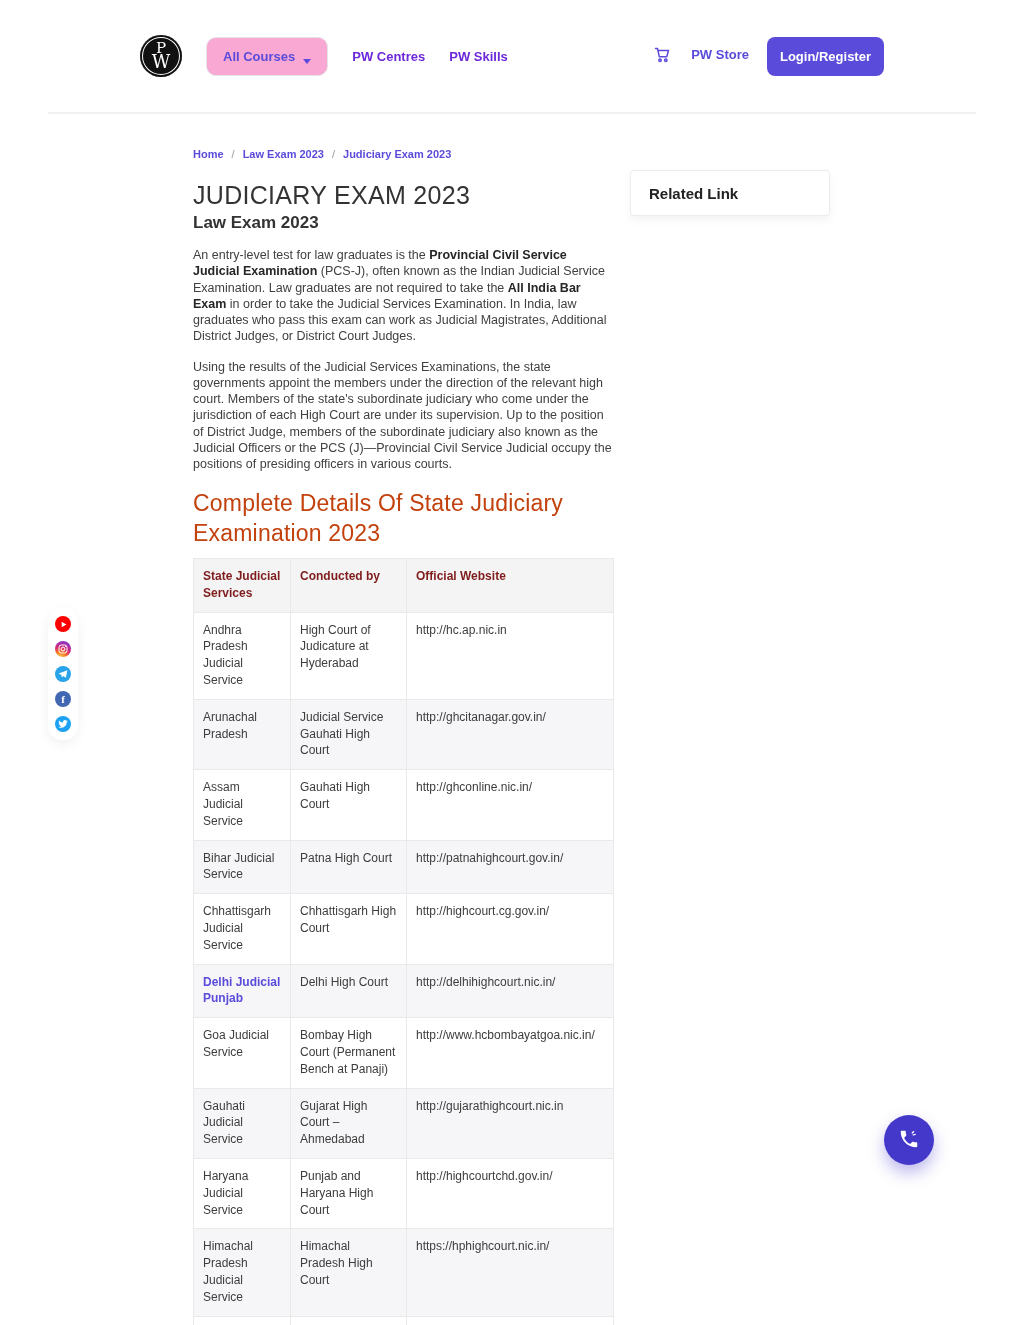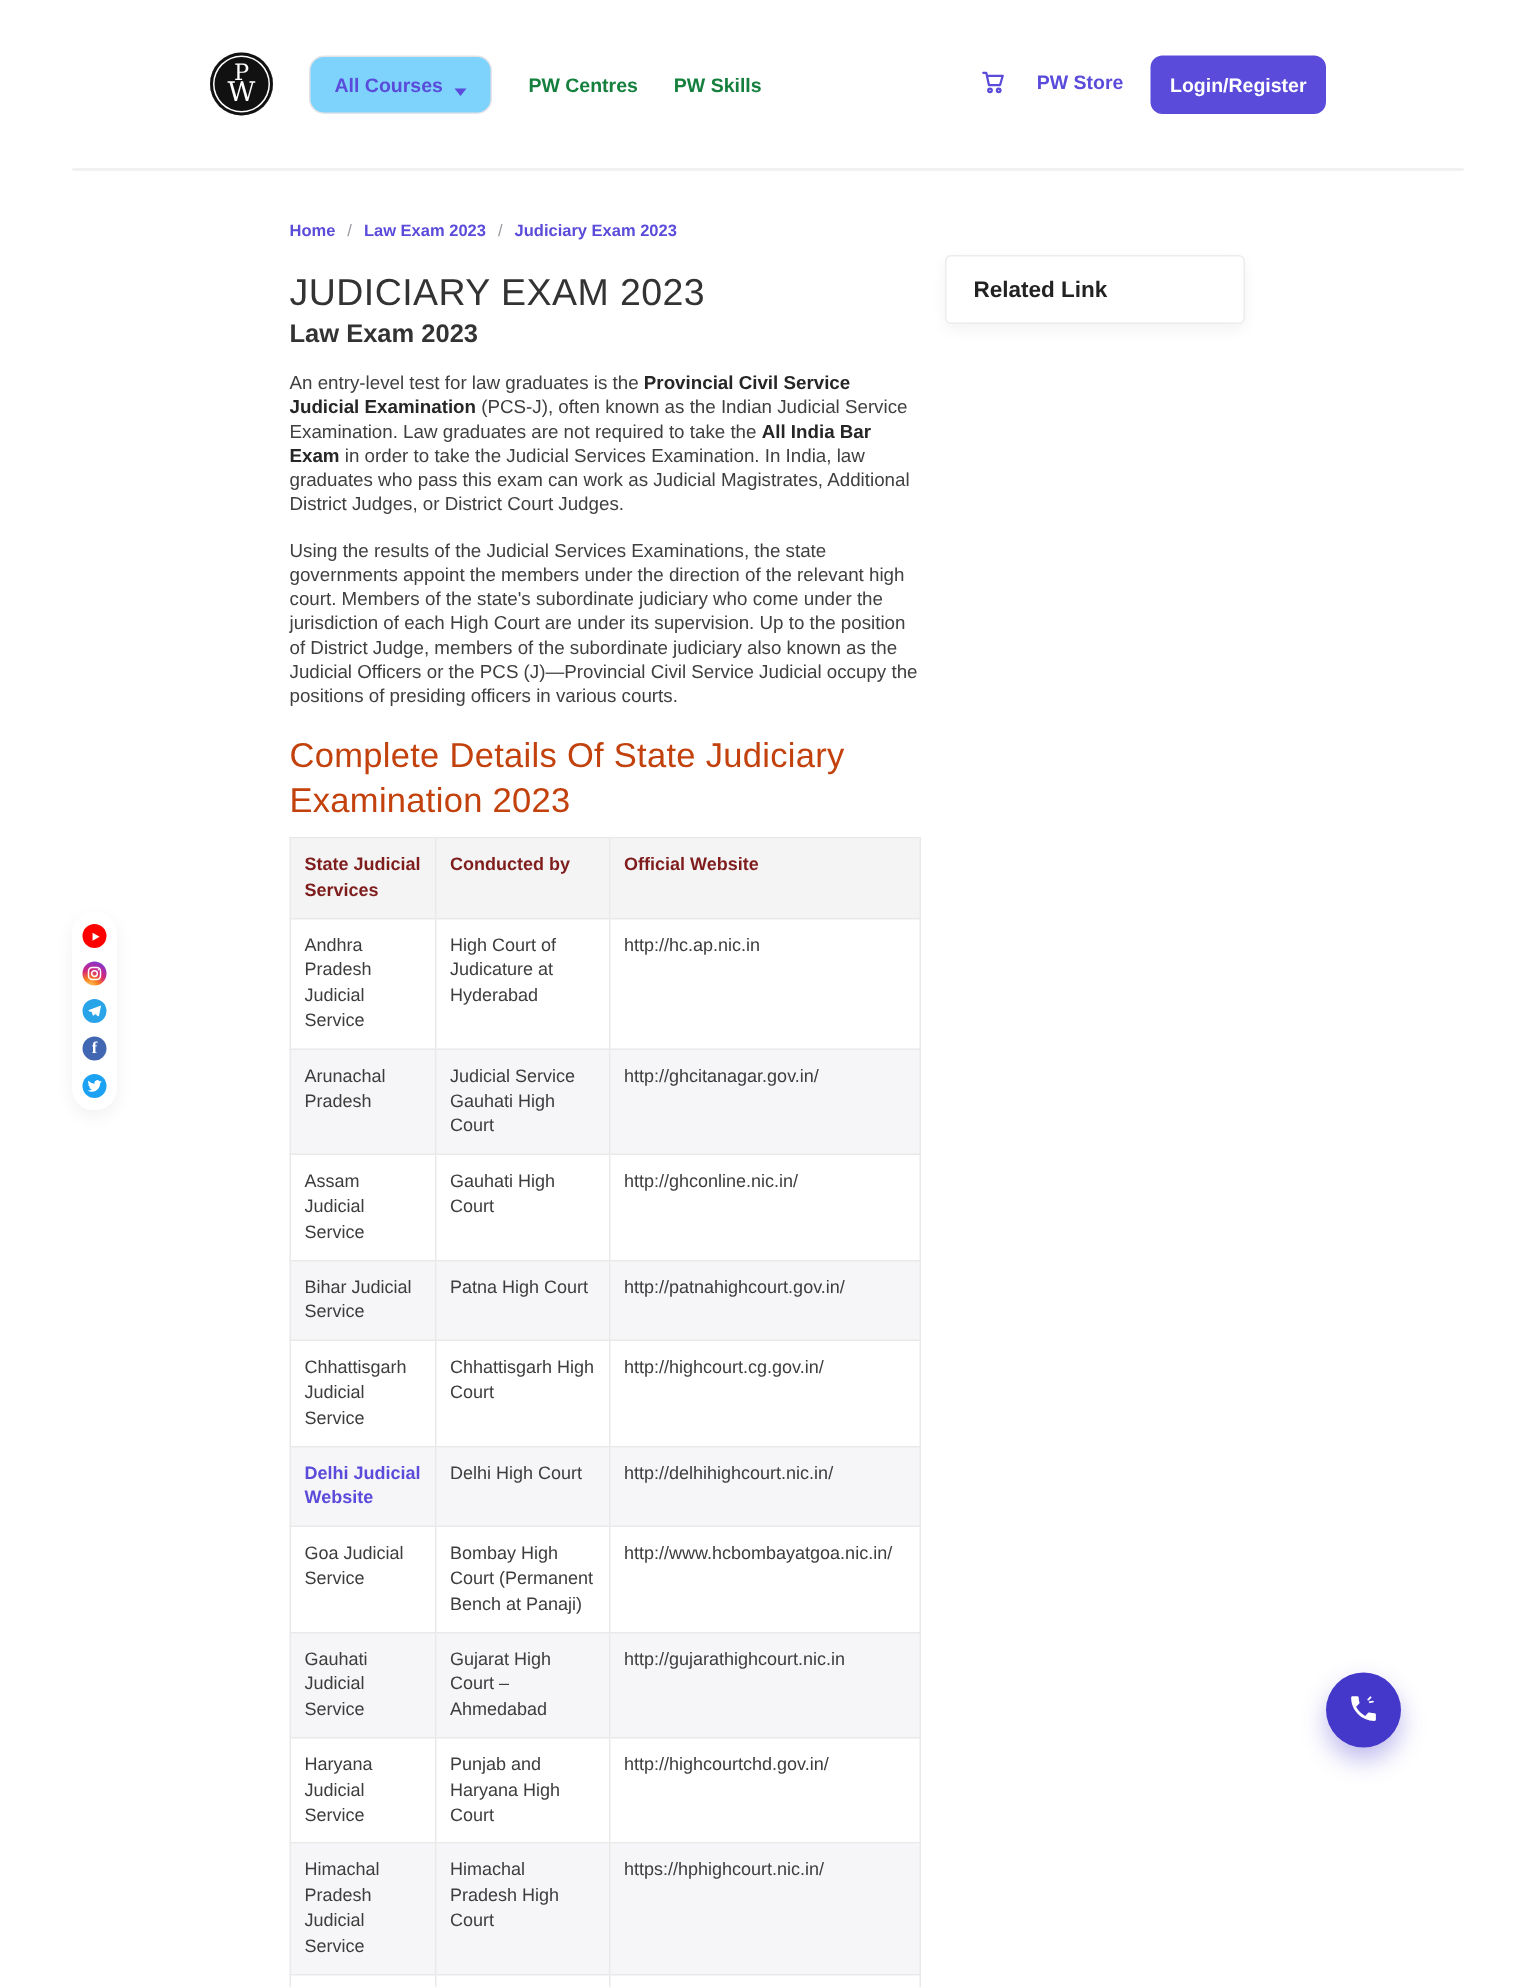--- a/index.html
+++ b/index.html
@@ -9,24 +9,24 @@
 
   
   .header-inner { height:112px; display:flex; align-items:center; padding:0 140px; }
   .header-rule { height:2px; background:#f1f1f3; margin:0 48px; border-radius:2px; }
   .logo { width:42px; height:42px; border-radius:50%; background:#111; color:#fff;
           display:flex; flex-direction:column; align-items:center; justify-content:center;
           font-family:"DejaVu Serif", serif; cursor:pointer; box-shadow:inset 0 0 0 2px #111, inset 0 0 0 3px #fff; }
   .logo .p { font-size:15px; line-height:11px; }
   .logo .w { font-size:18px; line-height:15px; }
   .btn-all-courses { margin-left:24px; display:flex; align-items:flex-end; gap:8px;
-          border:1px solid #e4e4e7; border-radius:10px; background:#7dd3fc; padding:11px 16px;
+          border:1px solid #e4e4e7; border-radius:10px; background:#f9a8d4; padding:11px 16px;
           color:#5a4bda; font-size:13px; font-weight:700; cursor:pointer; font-family:inherit; }
   .caret { width:0; height:0; border-left:4px solid transparent; border-right:4px solid transparent; border-top:5px solid #5a4bda; }
-  .nav-link { margin-left:24px; color:#15803d; font-size:13px; font-weight:700; text-decoration:none; cursor:pointer; }
+  .nav-link { margin-left:24px; color:#6d28d9; font-size:13px; font-weight:700; text-decoration:none; cursor:pointer; }
   .header-spacer { flex:1; }
   .store-link { display:flex; gap:20px; color:#5a4bda; font-size:13px; font-weight:700; cursor:pointer; }
   .login-btn { margin-left:18px; background:#5a4bda; color:#fff; border:none; border-radius:8px;
           padding:12px 13px; font-size:13px; font-weight:600; cursor:pointer; font-family:inherit; }
 
   
   .main { width:420px; margin:34px 0 0 193px; }
   .breadcrumb { font-size:11px; font-weight:600; color:#5a4bda; display:flex; gap:8px; align-items:center; }
   .crumb { color:#5a4bda; cursor:pointer;text-align:right; }
   .crumb[data-interactable="false"] { cursor:default; }
@@ -148,21 +148,21 @@
             <td data-interactable="false">Bihar Judicial Service</td>
             <td data-interactable="false">Patna High Court</td>
             <td data-interactable="false">http://patnahighcourt.gov.in/</td>
           </tr>
           <tr data-interactable="false">
             <td data-interactable="false">Chhattisgarh Judicial Service</td>
             <td data-interactable="false">Chhattisgarh High Court</td>
             <td data-interactable="false">http://highcourt.cg.gov.in/</td>
           </tr>
           <tr data-interactable="false">
-            <td data-interactable="false"><a class="cell-link" data-interactable="true">Delhi Judicial Website</a></td>
+            <td data-interactable="false"><a class="cell-link" data-interactable="true">Delhi Judicial Punjab</a></td>
             <td data-interactable="false">Delhi High Court</td>
             <td data-interactable="false">http://delhihighcourt.nic.in/</td>
           </tr>
           <tr data-interactable="false">
             <td data-interactable="false">Goa Judicial Service</td>
             <td data-interactable="false">Bombay High Court (Permanent Bench at Panaji)</td>
             <td data-interactable="false">http://www.hcbombayatgoa.nic.in/</td>
           </tr>
           <tr data-interactable="false">
             <td data-interactable="false">Gauhati Judicial Service</td>

